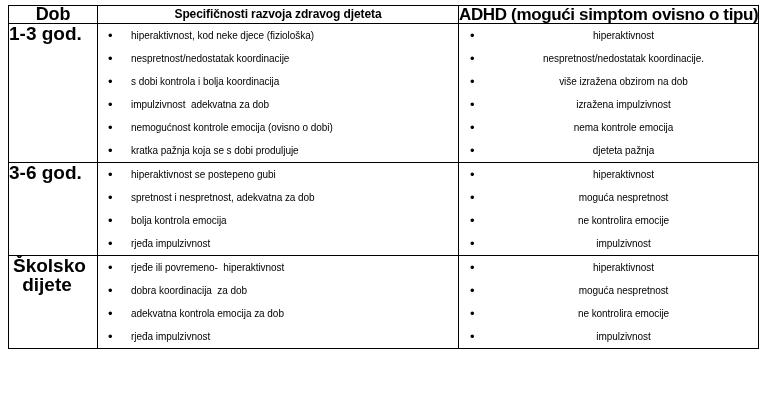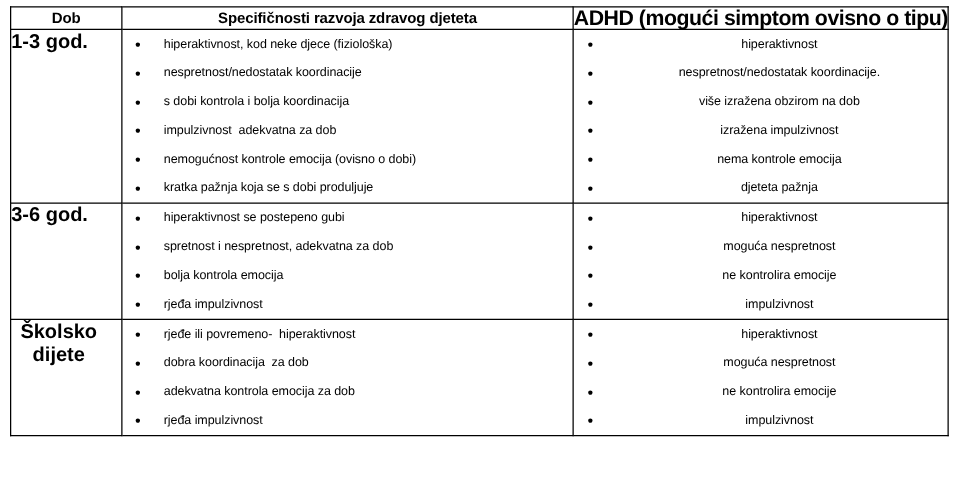--- a/index.html
+++ b/index.html
@@ -45,33 +45,33 @@
   table.dev-table td {
     border: 1.5px solid #000000;
     vertical-align: top;
     padding: 0;
   }
 
   
   .hdr-cell {
     text-align: center;
     font-weight: bold;
-    font-size: 12px;
+    font-size: 18px;
     line-height: 17px;
     padding: 3px 4px 4px 4px;
     white-space: nowrap;
     letter-spacing: -0.1px;
   }
   .hdr-cell.adhd { font-size: 17px; letter-spacing: -0.35px; }
   .hdr-cell.dev  { font-size: 12px; letter-spacing: -0.1px; }
 
   
   .age-cell {
     font-weight: bold;
-    font-size: 16px;
+    font-size: 19px;
     line-height: 19px;
     padding: 6px 4px 4px 10px;
     white-space: nowrap;
   }
   .age-cell .age-line { display: block; }
   .age-cell.centered {
     text-align: center;
     padding-left: 4px;
     padding-right: 16px;
   }

